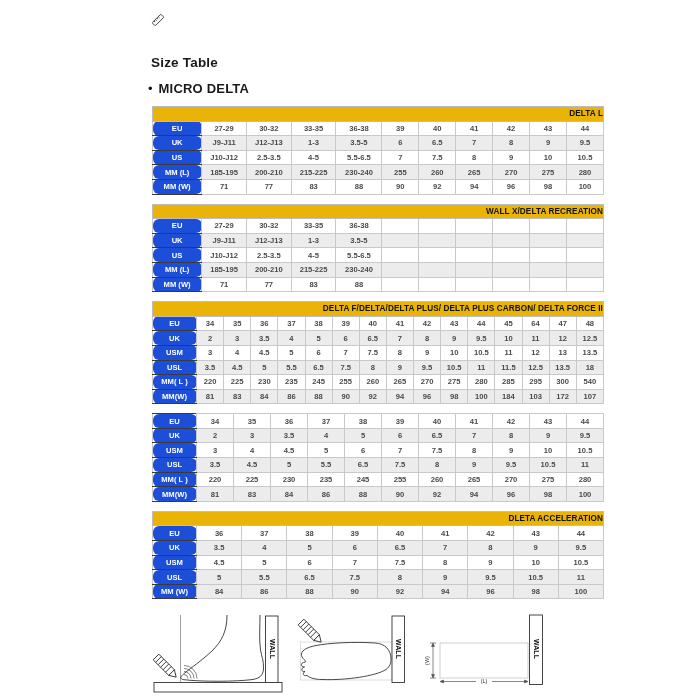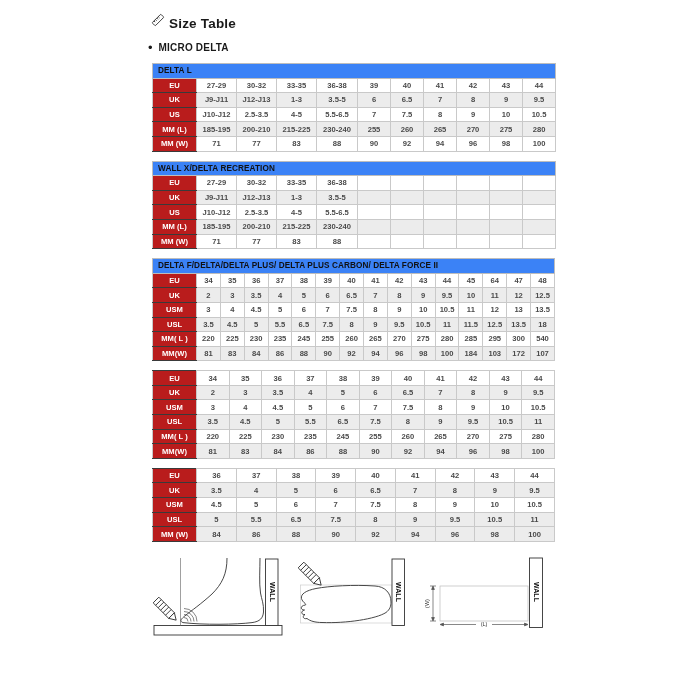--- a/index.html
+++ b/index.html
@@ -1,39 +1,39 @@
 <!DOCTYPE html>
 <html><head>
 <meta charset="utf-8">
 <style>
   html,body{margin:0;padding:0;}
   body{
     width:700px;height:700px;background:#ffffff;overflow:hidden;
     font-family:"Liberation Sans",sans-serif;color:#1a1a1a;
   }
   .content{margin-left:148px;width:412px;padding-top:13px;}
-  .hdr{display:flex;align-items:flex-end;gap:4px;margin-left:3px;}
+  .hdr{display:flex;align-items:flex-start;gap:24px;margin-left:3px;flex-direction:column;}
   .hdr .t{font-size:13.5px;font-weight:bold;color:#1a1a1a;letter-spacing:.2px;}
   .sub{display:flex;align-items:center;gap:6px;margin:11px 0 10px 0;}
   .sub .dot{font-size:13px;line-height:10px;}
-  .sub .t{font-size:10px;font-weight:bold;letter-spacing:.2px;}
+  .sub .t{font-size:13px;font-weight:bold;letter-spacing:.2px;}
   table.size-table{
-    border-collapse:collapse;table-layout:fixed;width:403px;margin:0 0 9px 4px;
+    border-collapse:collapse;table-layout:fixed;width:452px;margin:0 0 9px 4px;
     font-family:"Liberation Sans",sans-serif;
   }
   table.size-table td{
     border:1px solid #c9c9c9;text-align:center;vertical-align:middle;
     height:13.6px;padding:0;font-size:7.6px;font-weight:bold;color:#4a4a4a;
     overflow:hidden;white-space:nowrap;background:#fff;
   }
   table.size-table td.title{
-    text-align:left;padding-left:5px;font-size:8.2px;color:#111;
-    background:#3b82f6;border-color:#bdbdbd;letter-spacing:.1px;
+    text-align:right;padding-left:5px;font-size:8.2px;color:#111;
+    background:#eab308;border-color:#bdbdbd;letter-spacing:.1px;
   }
-  table.size-table td.lbl{background:#b91c1c;color:#fff;border-color:#3a3a3a #c9c9c9;}
+  table.size-table td.lbl{background:#1d4ed8;color:#fff;border-color:#3a3a3a #c9c9c9;border-radius:6px;}
   table.size-table tr.stripe td.val{background:#ececec;}
   .diagrams{margin-top:14px;margin-left:0;}
   svg text{font-family:"Liberation Sans",sans-serif;}
 </style>
 </head>
 <body>
 
 <div class="content">
 
   <div class="hdr">
@@ -466,20 +466,23 @@
           <col>
           <col>
           <col>
           <col>
           <col>
           <col>
           <col>
           <col>
         </colgroup>
         <tbody>
+          <tr>
+            <td colspan="10" class="title">DLETA ACCELERATION</td>
+          </tr>
           <tr>
             <td class="lbl">EU</td>
             <td class="val">36</td>
             <td class="val">37</td>
             <td class="val">38</td>
             <td class="val">39</td>
             <td class="val">40</td>
             <td class="val">41</td>
             <td class="val">42</td>
             <td class="val">43</td>

